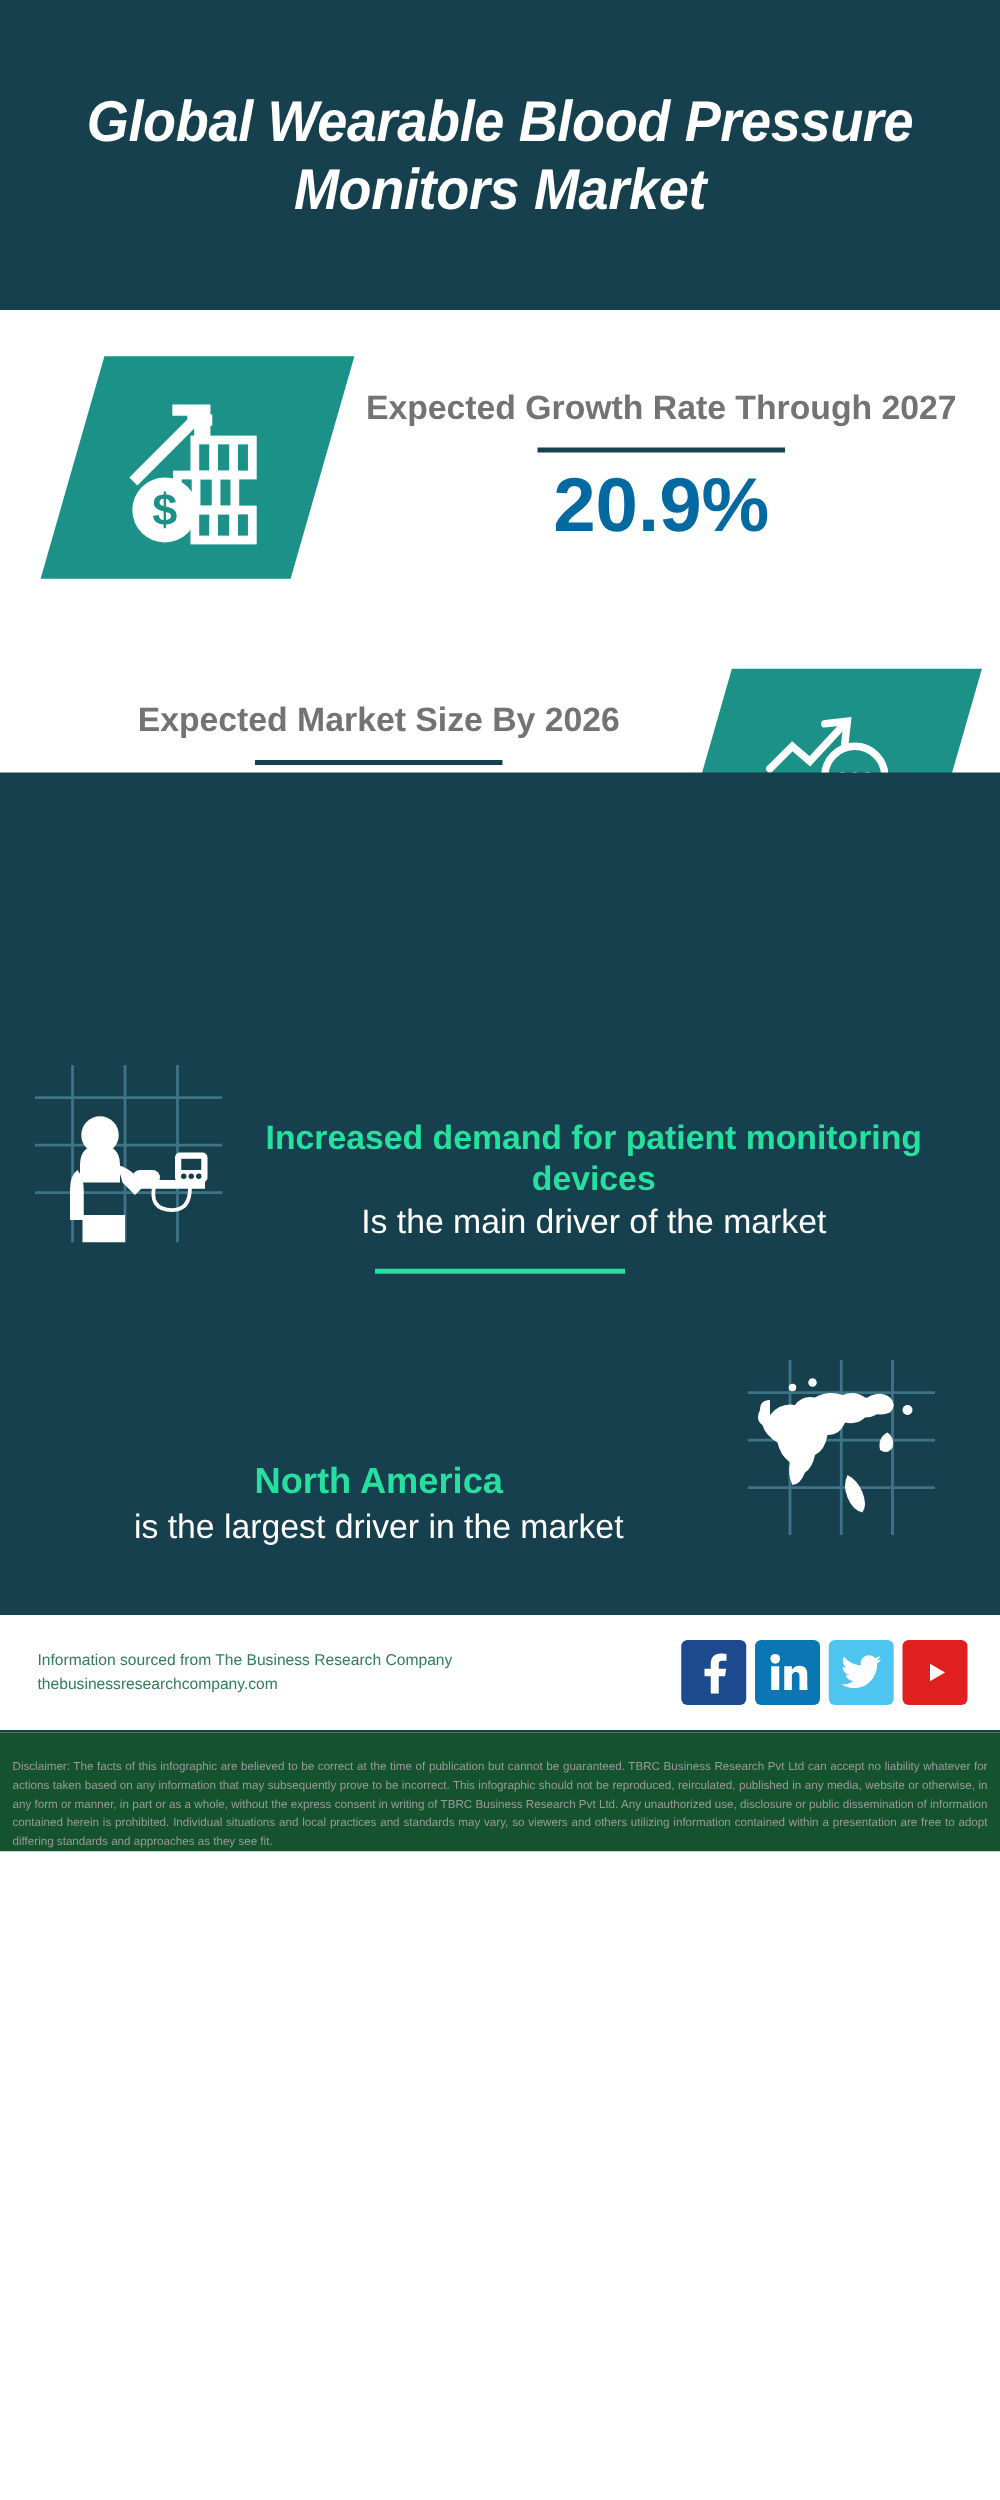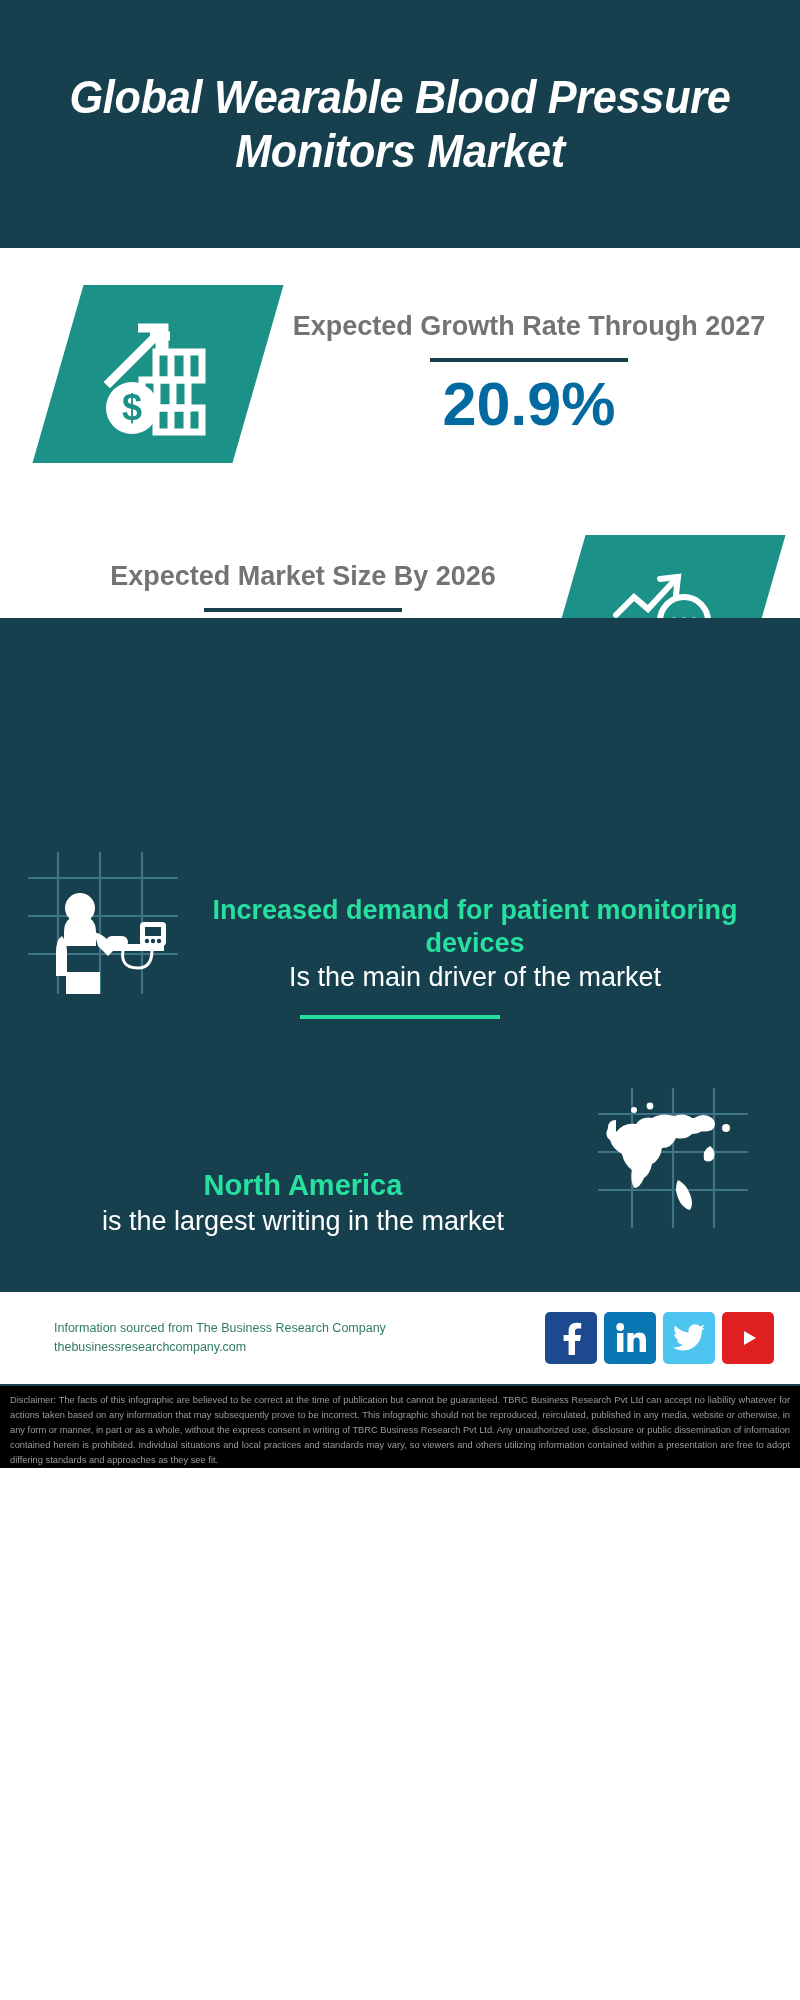--- a/index.html
+++ b/index.html
@@ -96,36 +96,36 @@
     width:200px; height:4px; background:#27e0a0;
     margin:6px auto 4px auto;
   }
   .rule-band { height:44px; display:flex; align-items:center; justify-content:center; }
   .source {
     background:#ffffff;
     height:92px;
     display:flex; align-items:center;
     padding:0 26px 0 30px;
   }
-  .source-text { flex:1;margin-left:24px; }
+  .source-text { flex:1; }
   .source-text div {
     color:#2f7d5c; font-size:12.5px; line-height:1.55;
   }
   .socials { display:flex; gap:7px; align-items:center; }
   .sico {
     width:52px; height:52px; border-radius:5px;
     display:flex; align-items:center; justify-content:center;
   }
   .sico svg { display:block; }
 
   .foot-div { height:2px; background:#17404e; }
 
   .disclaimer {
-    background:#000000;
-    padding:7px 10px 0 10px;
+    background:#14532d;
+    padding:20px 10px 0 10px;
     color:#9a9a9a;
     font-size:9.3px;
     line-height:1.62;
     text-align:justify;
   }
 </style>
 </head>
 <body>
 
 <div class="page">
@@ -244,21 +244,21 @@
         </div>
       </div>
 
       <div class="rule-band">
         <div class="mid-rule"></div>
       </div>
 
       <div class="fact region">
         <div class="copy">
           <span class="hi" style="font-size:29px;">North America</span>
-          <span class="lo">is the largest writing in the market</span>
+          <span class="lo">is the largest driver in the market</span>
         </div>
         <div class="icon-box" style="margin-right:24px;">
           <svg width="150" height="140" viewBox="0 0 150 140">
             <g stroke="#3e7586" stroke-width="2.2" fill="none">
               <line x1="34" y1="0" x2="34" y2="140"></line>
               <line x1="75" y1="0" x2="75" y2="140"></line>
               <line x1="116" y1="0" x2="116" y2="140"></line>
               <line x1="0" y1="26" x2="150" y2="26"></line>
               <line x1="0" y1="64" x2="150" y2="64"></line>
               <line x1="0" y1="102" x2="150" y2="102"></line>

